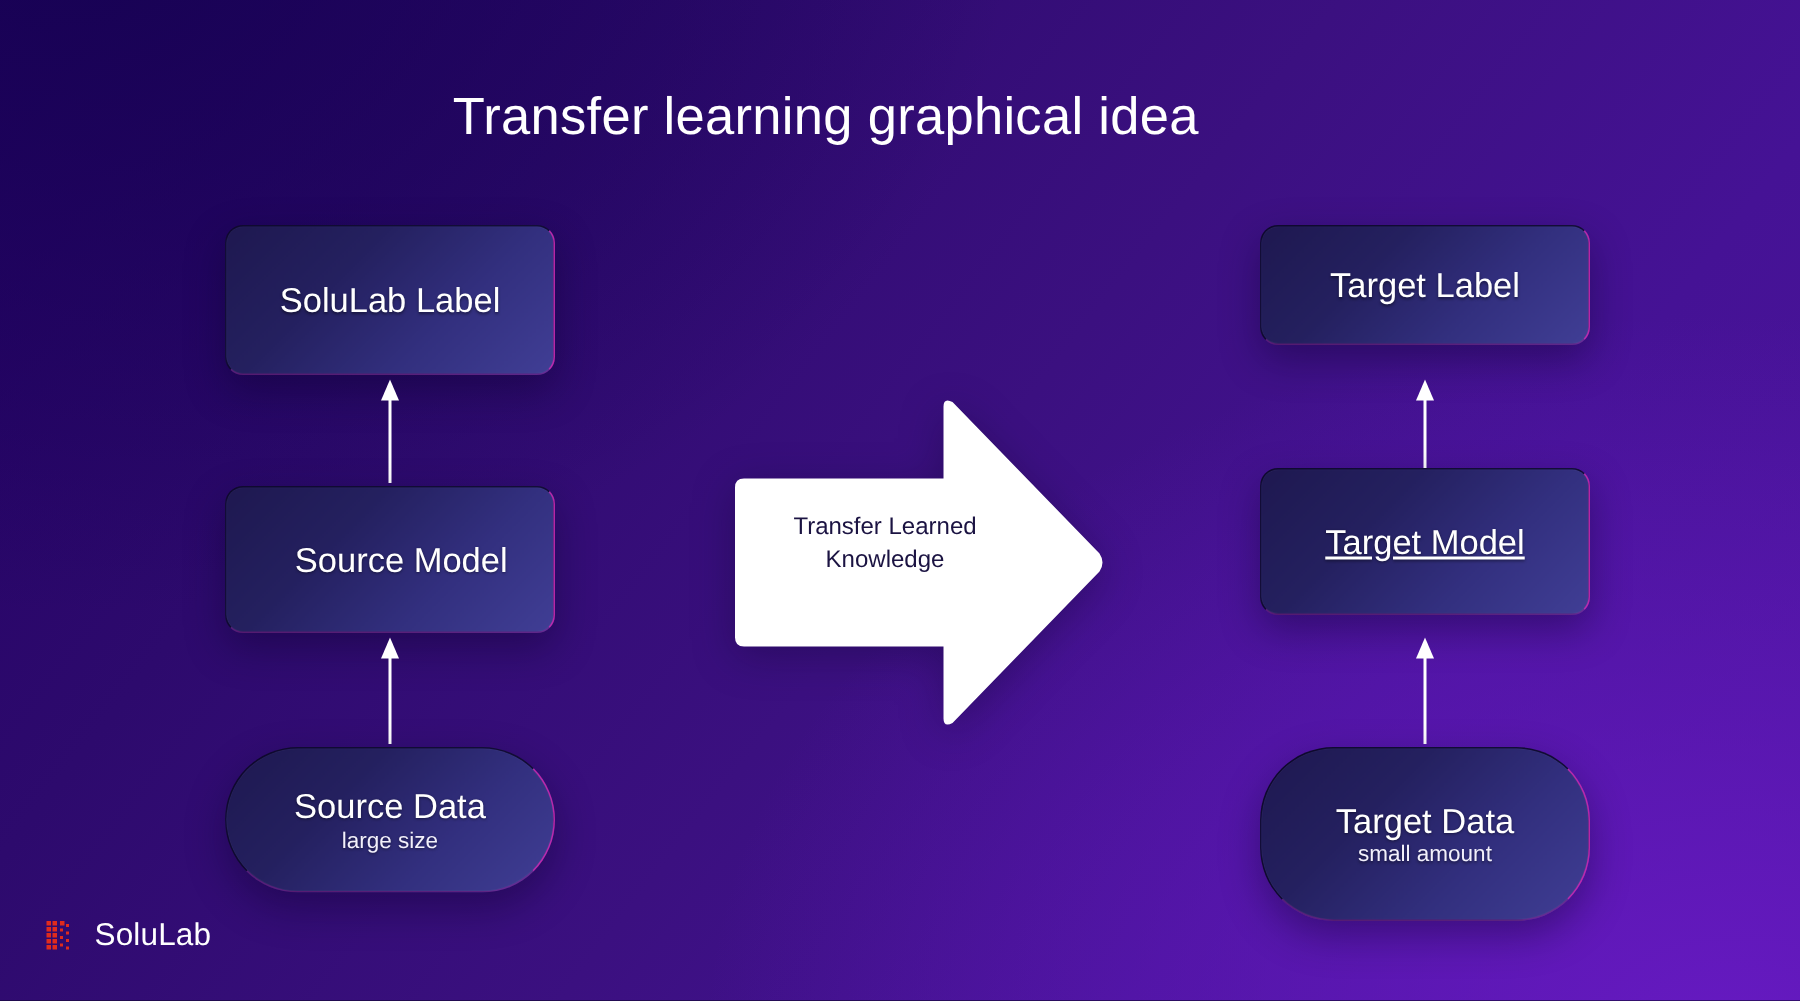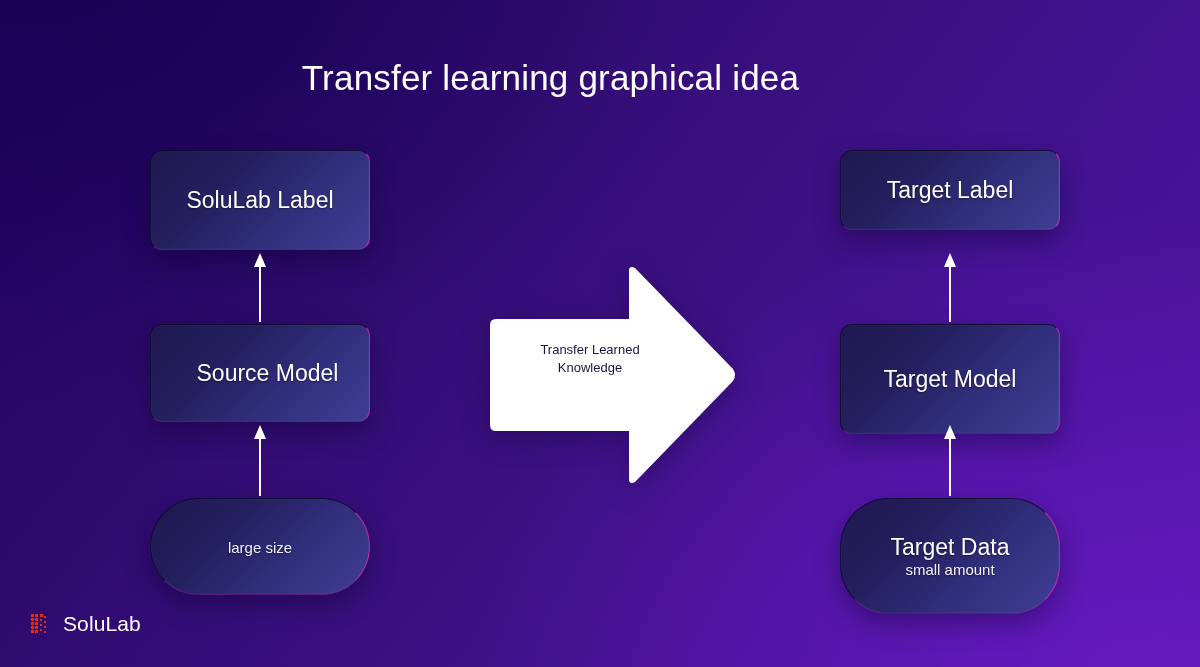--- a/index.html
+++ b/index.html
@@ -63,21 +63,21 @@
     text-shadow: 0 1px 2px rgba(0,0,0,0.45);
   }
   .rect { border-radius: 12px; }
   .pill { border-radius: 49px; }
 
   
   #node-source-label  { left: 150px; top: 150px;  width: 220px; height: 100px; }
   #node-source-model  { left: 150px; top: 324px;  width: 220px; height: 98px; padding-left: 15px;  }
   #node-source-data   { left: 150px; top: 498px;  width: 220px; height: 97px;  }
   #node-target-label  { left: 840px; top: 150px;  width: 220px; height: 80px; }
-  #node-target-model  { left: 840px; top: 324px;  width: 220px; height: 110px;  }
+  #node-target-model  { left: 840px; top: 312px;  width: 220px; height: 98px; text-decoration: underline;  }
   #node-target-data   { left: 840px; top: 498px;  width: 220px; height: 116px;  }
 
   
   .connector {
     position: absolute;
     width: 22px;
   }
   .connector svg { display: block; }
   #conn-source-lower { left: 249px; top: 424px; height: 72px; }
   #conn-source-upper { left: 249px; top: 252px; height: 70px; }
@@ -93,21 +93,21 @@
     height: 220px;
   }
   #transfer-arrow svg { display: block; filter: drop-shadow(0 6px 14px rgba(8,0,34,0.30)); }
   #transfer-arrow .arrow-label {
     position: absolute;
     left: 8px;
     top: 76px;
     width: 196px;
     text-align: center;
     color: #1b1342;
-    font-size: 13px;
+    font-size: 16px;
     line-height: 1.35;
     font-weight: 400;
   }
 
   
   #logo {
     position: absolute;
     left: 30px;
     top: 612px;
     display: flex;
@@ -145,20 +145,21 @@
   </div>
 
   <div class="connector" id="conn-source-lower">
     <svg width="22" height="72" viewBox="0 0 22 72" aria-hidden="true">
       <line x1="11" y1="72" x2="11" y2="13" stroke="#ffffff" stroke-width="2"></line>
       <polygon points="11,1 5,15 17,15" fill="#ffffff"></polygon>
     </svg>
   </div>
 
   <div class="node pill" id="node-source-data">
+    <div class="main">Source Data</div>
     <div class="sub">large size</div>
   </div>
 
   <div id="transfer-arrow">
     <svg width="252" height="220" viewBox="0 0 252 220" aria-hidden="true">
       <path d="M 6 60 Q 6 54 12 54 L 145 54 L 145 6 Q 145 0 151 3 L 249 104 Q 253 110 249 116 L 151 217 Q 145 220 145 214 L 145 166 L 12 166 Q 6 166 6 160 Z" fill="#ffffff"></path>
     </svg>
     <div class="arrow-label">
       <span>Transfer Learned</span><br>
       <span>Knowledge</span>

